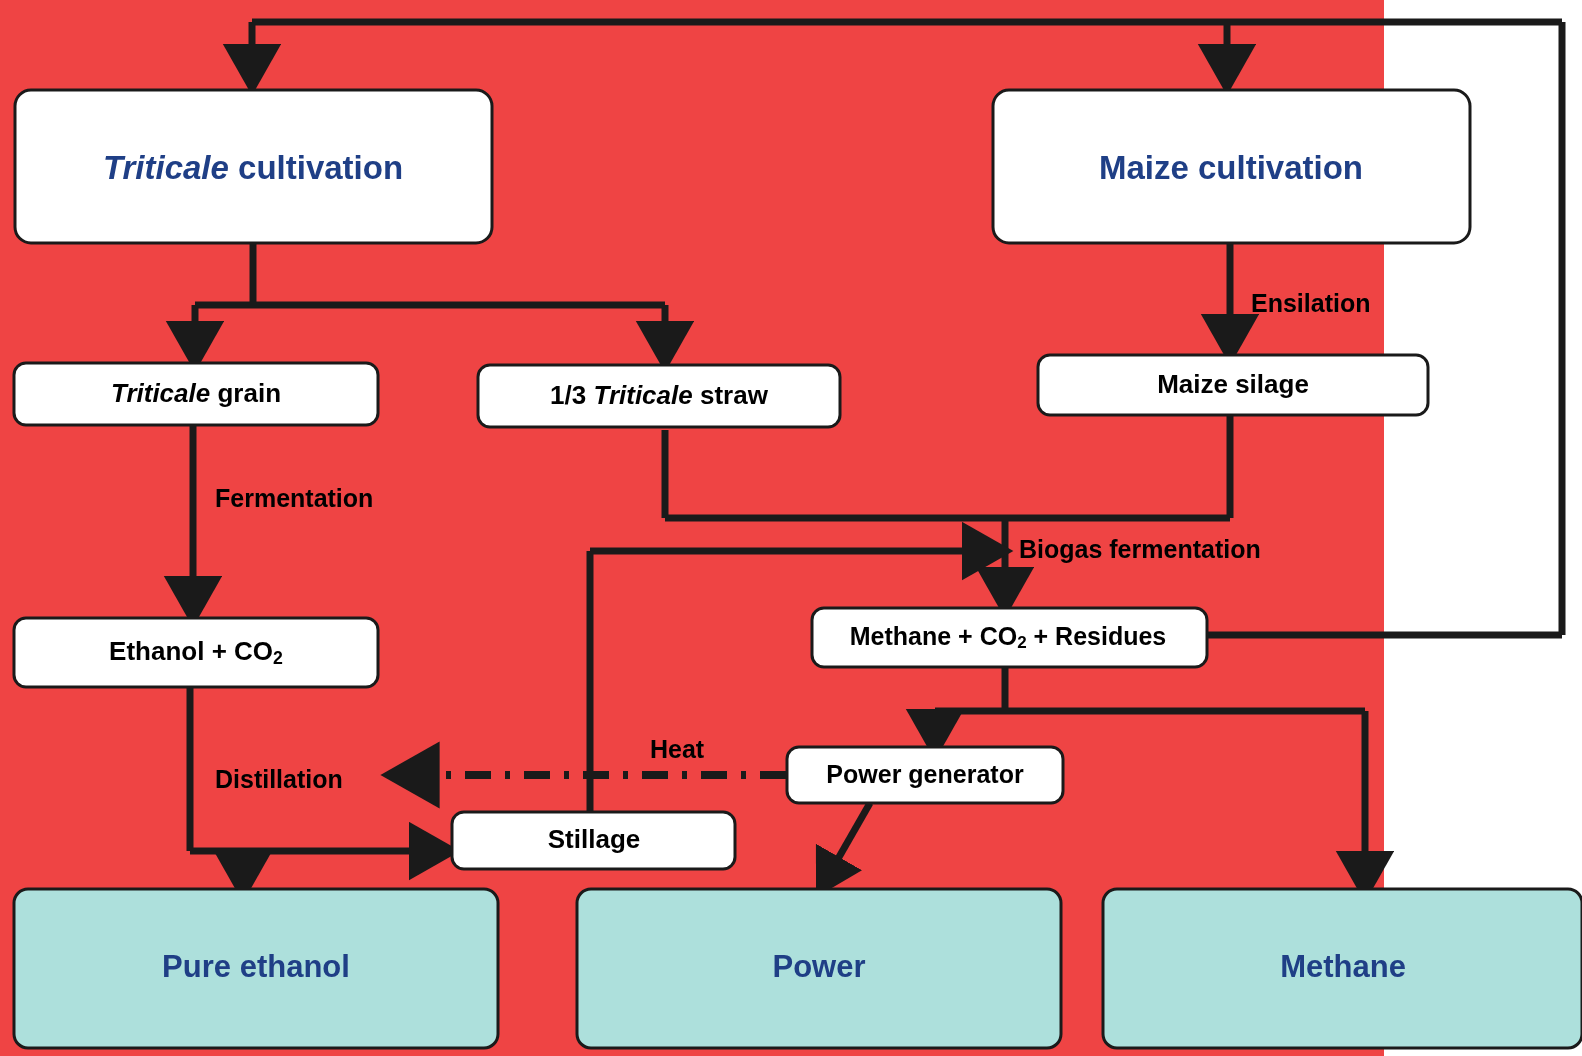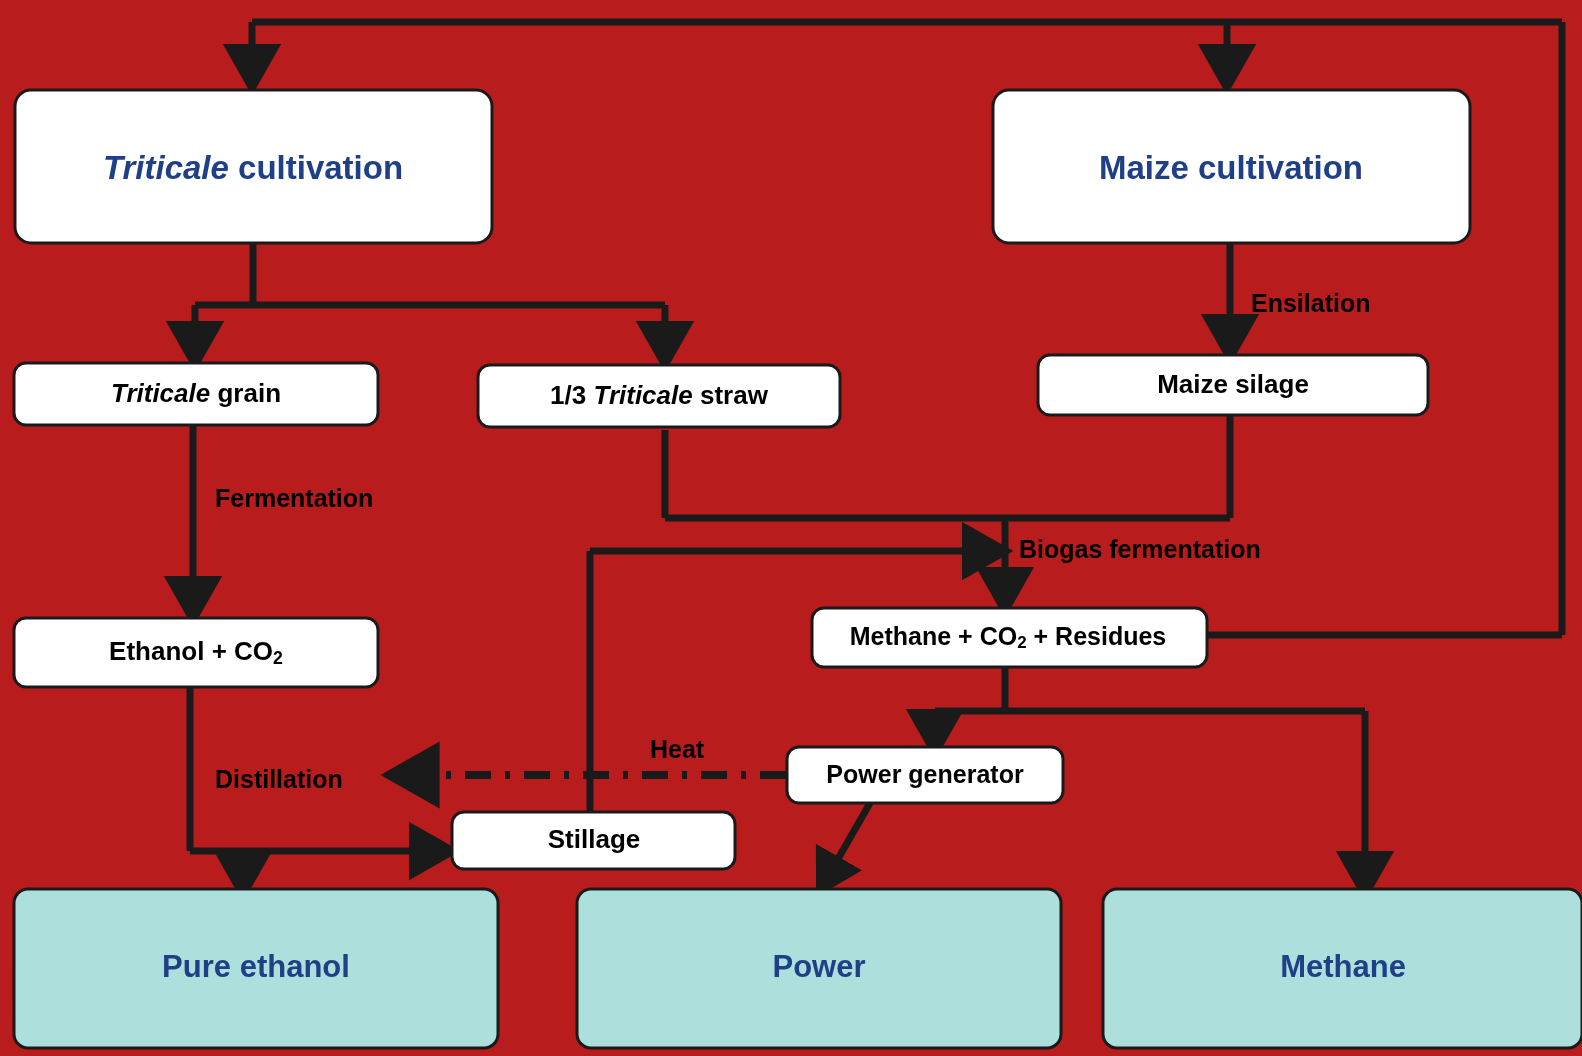--- a/index.html
+++ b/index.html
@@ -2,23 +2,23 @@
 <html><head>
 <meta charset="utf-8">
 <style>
   html, body {
     margin: 0;
     padding: 0;
     background: #ffffff;
   }
   #canvas {
     position: relative;
-    width: 1582px;
+    width: 1384px;
     height: 1056px;
-    background: #b91c1c;
+    background: #ef4444;
     font-family: "Liberation Sans", sans-serif;
     text-align: center;
   }
   svg.flow {
     position: absolute;
     top: 0; left: 0;
     width: 1582px;
     height: 1056px;
   }
   .node-text {

